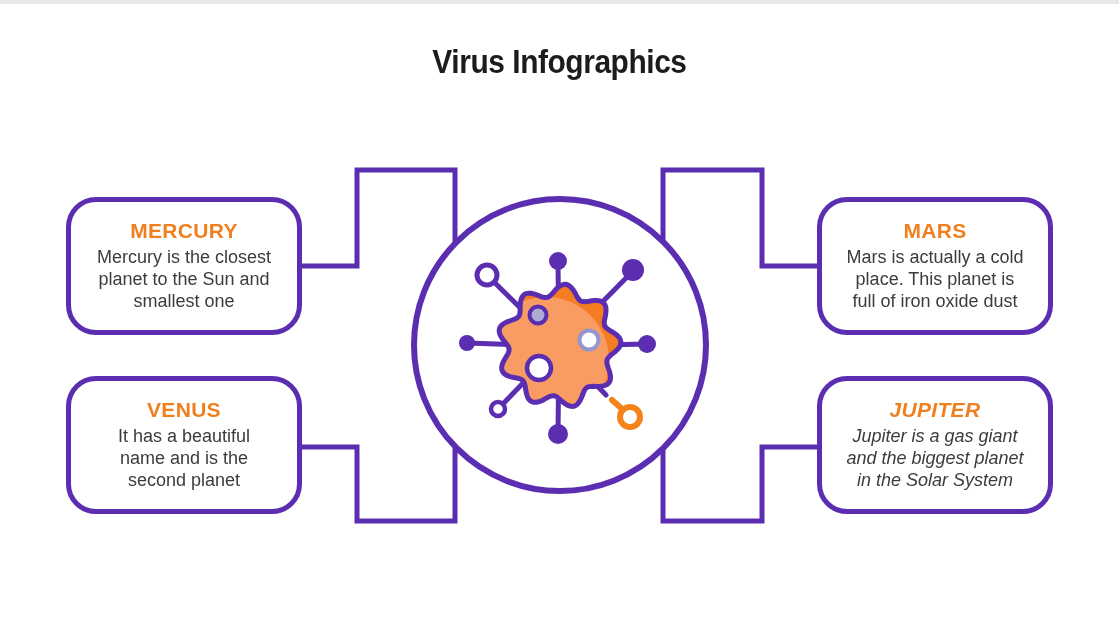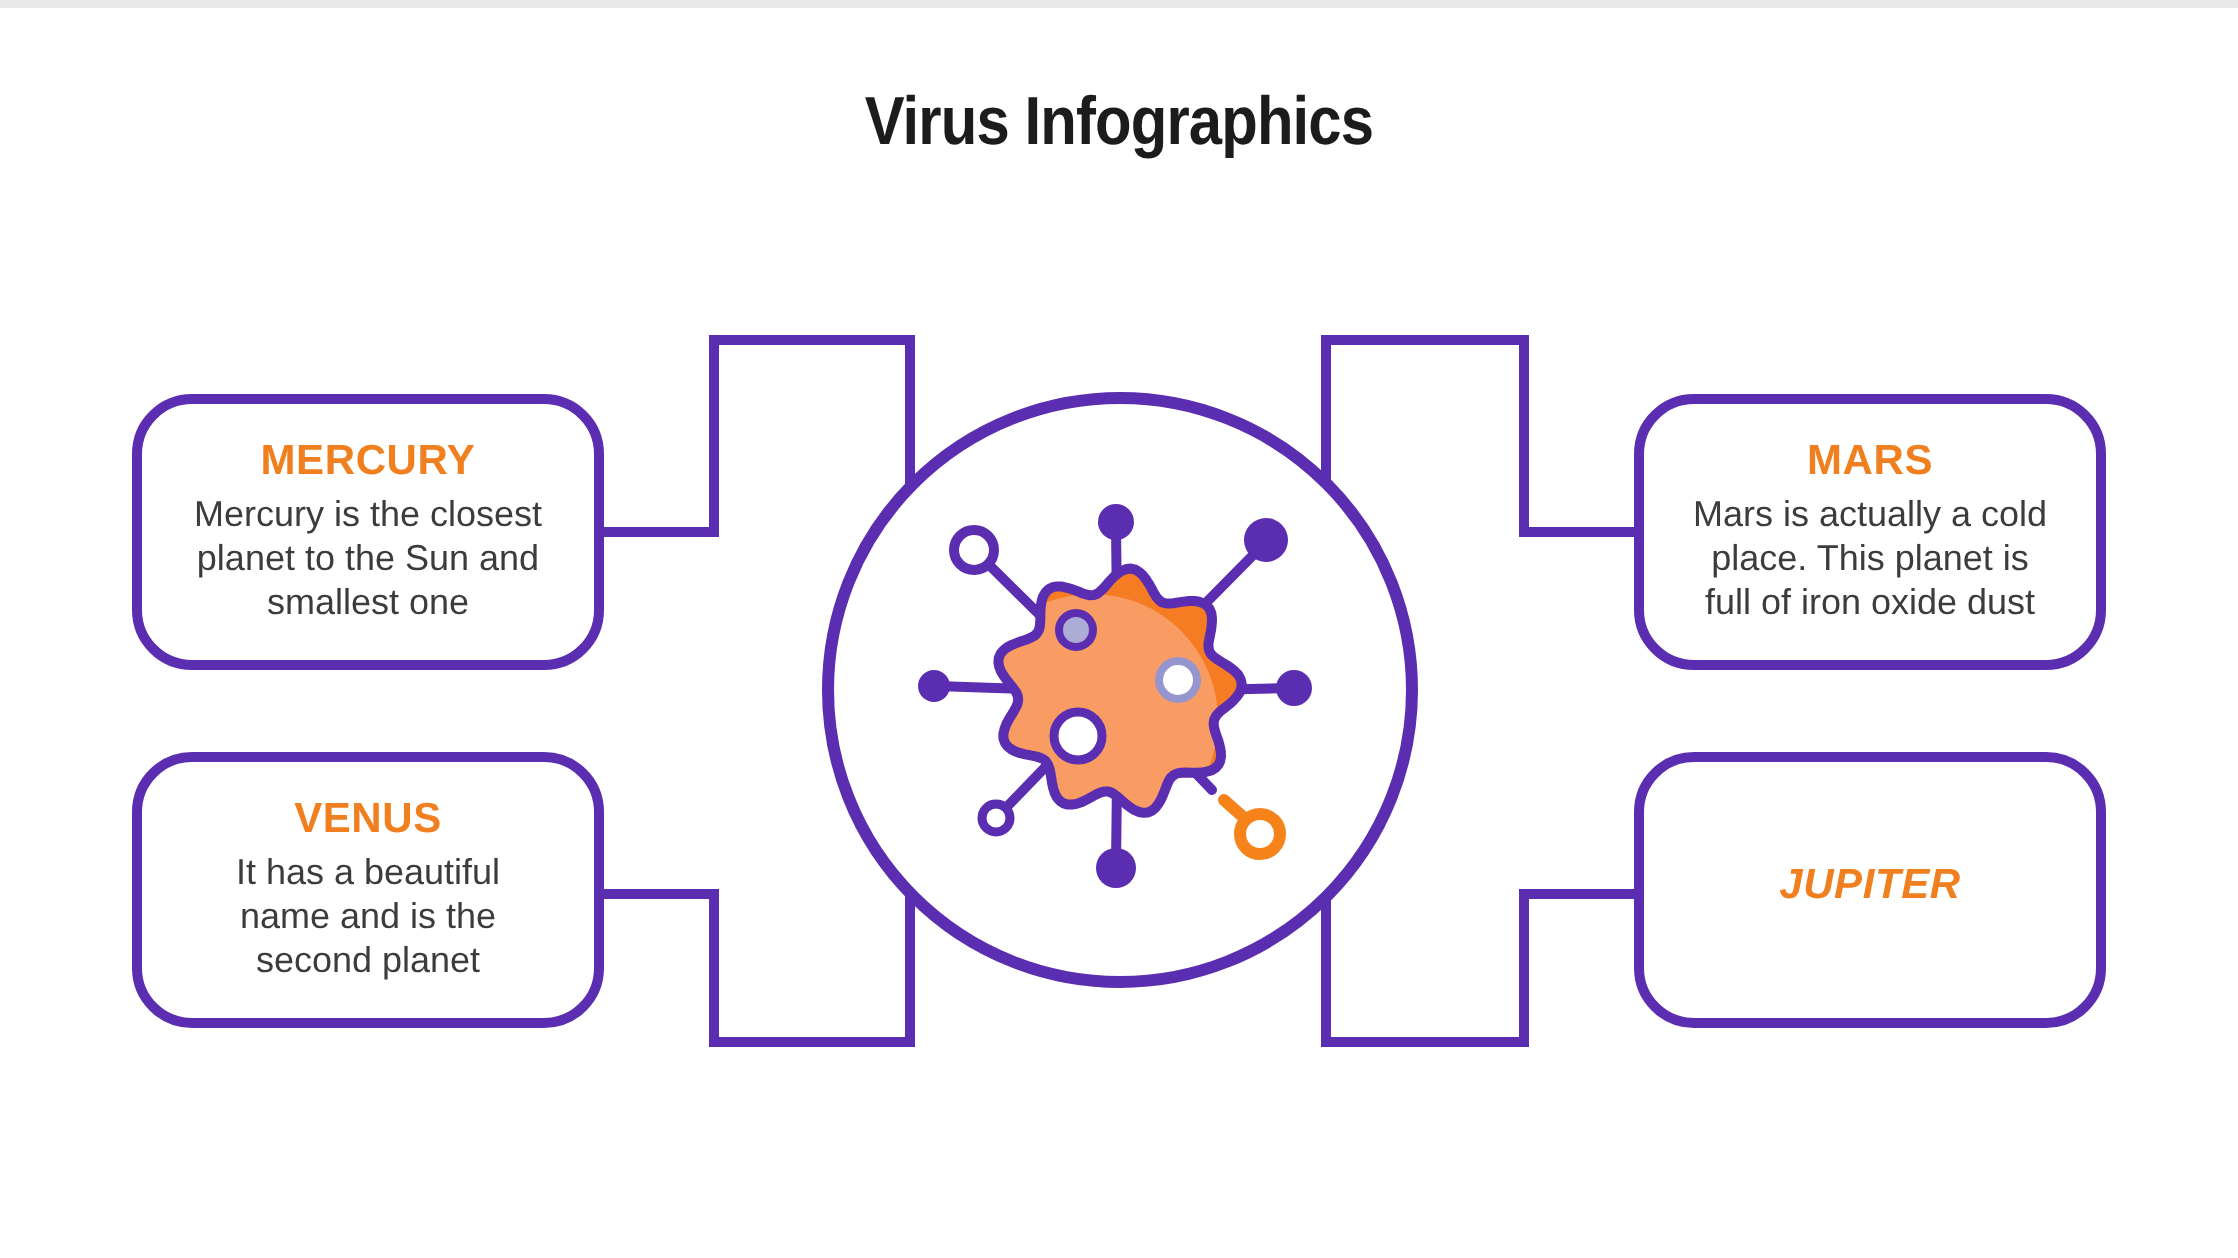--- a/index.html
+++ b/index.html
@@ -147,15 +147,18 @@
 
   <div class="card venus">
     <div class="card-title">VENUS</div>
     <div class="card-body">It has a beautiful
 name and is the
 second planet</div>
   </div>
 
   <div class="card jupiter">
     <div class="card-title">JUPITER</div>
+    <div class="card-body">Jupiter is a gas giant
+and the biggest planet
+in the Solar System</div>
   </div>
 
 </div>
 
 </body></html>

